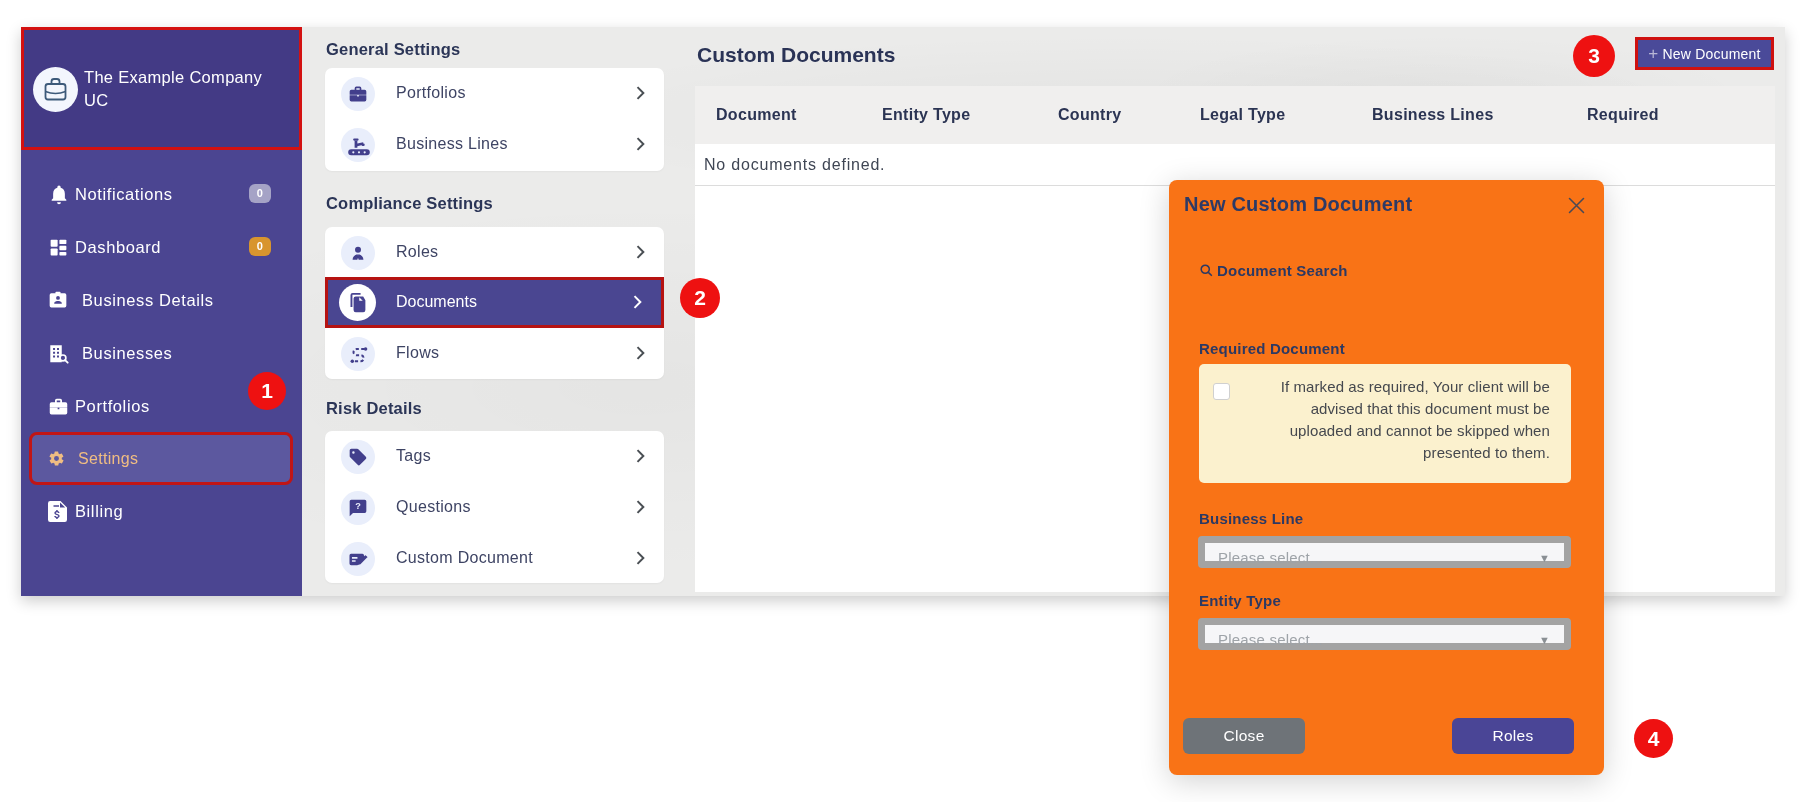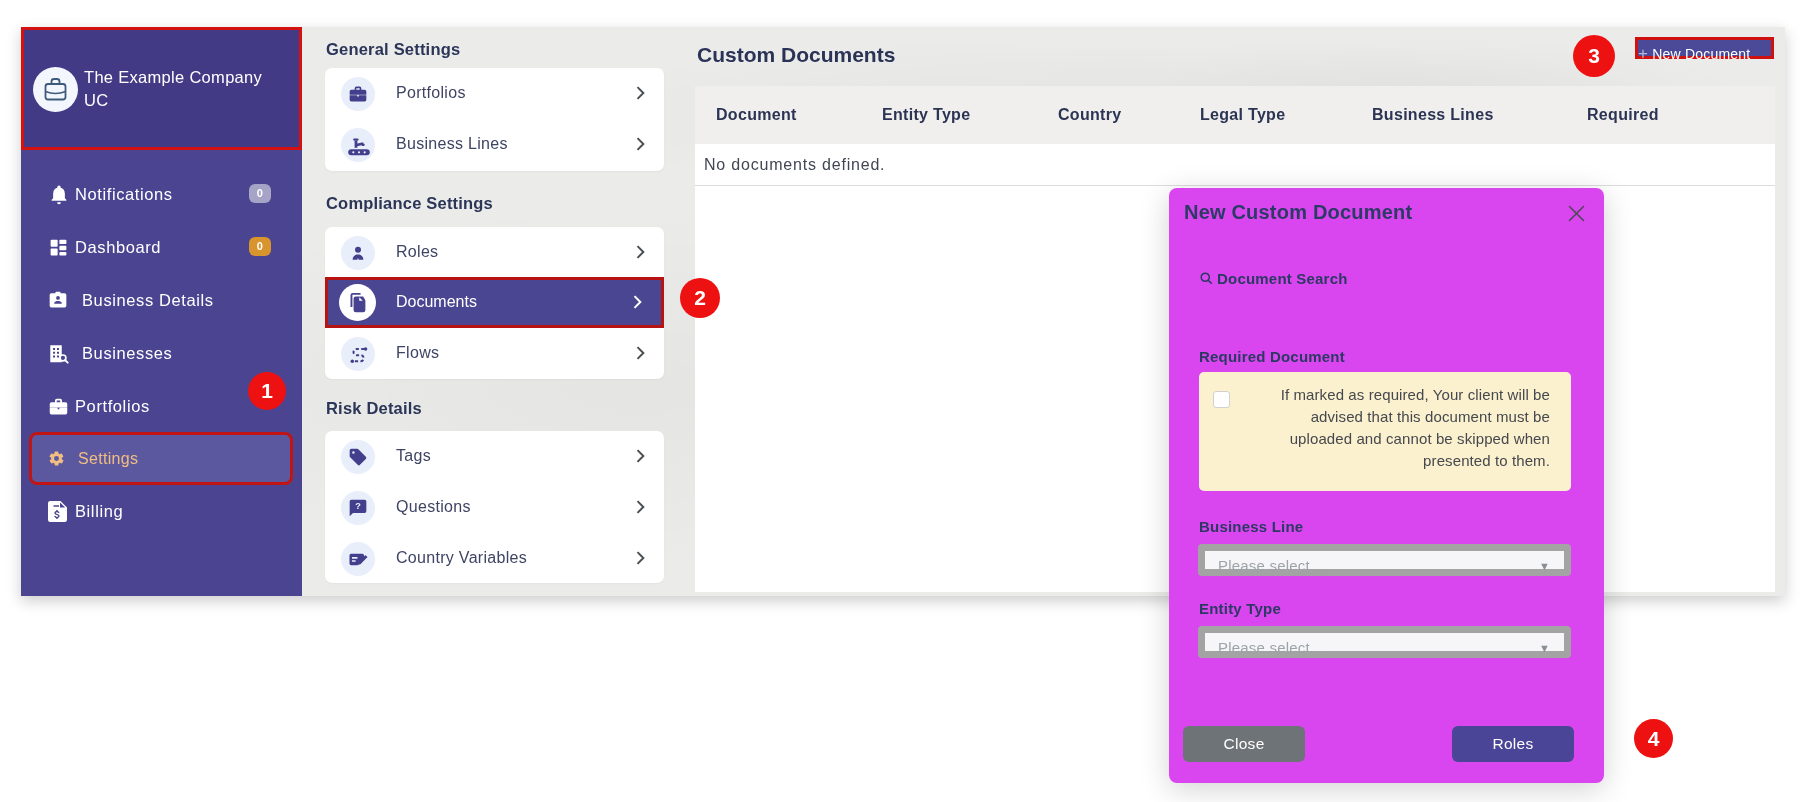--- a/index.html
+++ b/index.html
@@ -25,28 +25,28 @@
 .row{position:relative;width:339px;height:51px;}
 .row .ic{position:absolute;left:16px;top:9px;width:34px;height:34px;border-radius:50%;background:#e9eefb;}
 .row .ic svg{position:absolute;left:7px;top:7px;}
 .row .lbl{position:absolute;left:71px;top:16px;color:#3e4464;font-size:16px;letter-spacing:.3px;}
 .row .chev{position:absolute;right:14px;top:15px;width:20px;height:20px;}
 .rowsel{position:absolute;left:0;width:339px;height:51px;background:#4a4691;border:3px solid #b61312;}
 .rowsel .ic{position:absolute;background:#fff;left:11px;top:4px;width:37px;height:37px;border-radius:50%;}
 .rowsel .lbl{color:#fff;}
 
 #title{left:676px;top:16px;color:#2a3356;font-size:21px;font-weight:700;letter-spacing:0;}
-#newdoc{left:1614px;top:10px;width:139px;height:22px;background:#4a4a99;border:3px solid #cf1110;color:#fff;font-size:14px;line-height:27px;letter-spacing:.2px;}
+#newdoc{left:1614px;top:10px;width:139px;height:33px;background:#4a4a99;border:3px solid #cf1110;color:#fff;font-size:14px;text-align:center;line-height:27px;letter-spacing:.2px;}
 #newdoc .plus{color:#b9b7d6;font-size:17px;}
 #table{left:674px;top:59px;width:1080px;height:506px;background:#fff;}
 #thead{left:0px;top:0px;width:1080px;height:58px;background:#f0efee;}
 .th{position:absolute;top:20px;color:#2b3453;font-size:16px;font-weight:700;letter-spacing:.3px;}
 #nodocs{left:0px;top:58px;height:42px;width:1080px;padding-left:9px;border-bottom:1px solid #dcdcdc;color:#3f4654;font-size:16px;letter-spacing:.8px;line-height:42px;}
 
-#modal{left:1169px;top:188px;width:435px;height:595px;background:#d946ef;border-radius:8px;box-shadow:0 6px 30px rgba(0,0,0,.18);}
+#modal{left:1169px;top:180px;width:435px;height:595px;background:#f97316;border-radius:8px;box-shadow:0 6px 30px rgba(0,0,0,.18);}
 #modal .mlbl{position:absolute;color:#2c3963;font-size:15px;font-weight:700;letter-spacing:.2px;left:30px;}
 #mtitle{position:absolute;left:15px;top:13px;color:#2d3a66;font-size:20px;font-weight:700;letter-spacing:.2px;}
 #mx{position:absolute;left:397px;top:15px;}
 #minput{position:absolute;left:29px;top:108px;width:373px;height:32px;background:#fff;border:1px solid #d8d8d8;border-radius:4px;color:#9aa0a6;font-size:15px;line-height:30px;padding-left:12px;letter-spacing:.2px;}
 #ybox{position:absolute;left:30px;top:184px;width:372px;height:119px;background:#fbf1ce;border-radius:5px;}
 #ybox .cb{position:absolute;left:14px;top:19px;width:17px;height:17px;background:#fff;border:1px solid #d0d0d0;border-radius:3px;}
 #ybox .txt{position:absolute;left:41px;top:12px;width:310px;color:#45484e;font-size:15px;line-height:22px;letter-spacing:.1px;text-align:right;}
 .sel{position:absolute;left:29px;width:373px;height:32px;background:#f6f6f8;border:7px solid #a3a3a3;border-radius:4px;color:#9ea3a8;font-size:15px;line-height:30px;padding-left:13px;letter-spacing:.2px;}
 .sel .car{position:absolute;right:14px;top:0px;color:#8a8f94;font-size:11px;}
 .btn{position:absolute;top:538px;width:122px;height:36px;border-radius:6px;color:#fff;font-size:15.5px;text-align:center;line-height:36px;letter-spacing:.3px;}
@@ -213,21 +213,21 @@
             <path d="M9 5l7 7-7 7"></path>
           </svg>
         </div>
     <div class="row">
           <span class="ic">
             <svg width="21" height="21" viewBox="0 0 24 24" fill="#423f8c">
               <path d="M16.5 5.5h-13A1.8 1.8 0 001.7 7.3v9.4a1.8 1.8 0 001.8 1.8h7.3l7.5-7.5V7.3a1.8 1.8 0 00-1.8-1.8zM4.5 9.2h6.3V11H4.5zm0 3.6h4.2v1.8H4.5z"></path>
               <path d="M22.3 8.2l-1.6-1.6a1.2 1.2 0 00-1.7 0l-7.3 7.3-.8 3.3 3.3-.8 7.3-7.3a1.2 1.2 0 00.8-.9z" transform="translate(0 1)"></path>
             </svg>
           </span>
-          <span class="lbl">Country Variables</span>
+          <span class="lbl">Custom Document</span>
           <svg class="chev" viewBox="0 0 24 24" fill="none" stroke="#4a4f54" stroke-width="2.4">
             <path d="M9 5l7 7-7 7"></path>
           </svg>
         </div>
   </div>
   <div class="abs" id="title">Custom Documents</div>
   <div class="abs" id="newdoc"><span class="plus">+</span> New Document</div>
   <div class="abs" id="table">
     <div class="abs" id="thead">
       <span class="th" style="left:21px">Document</span>

